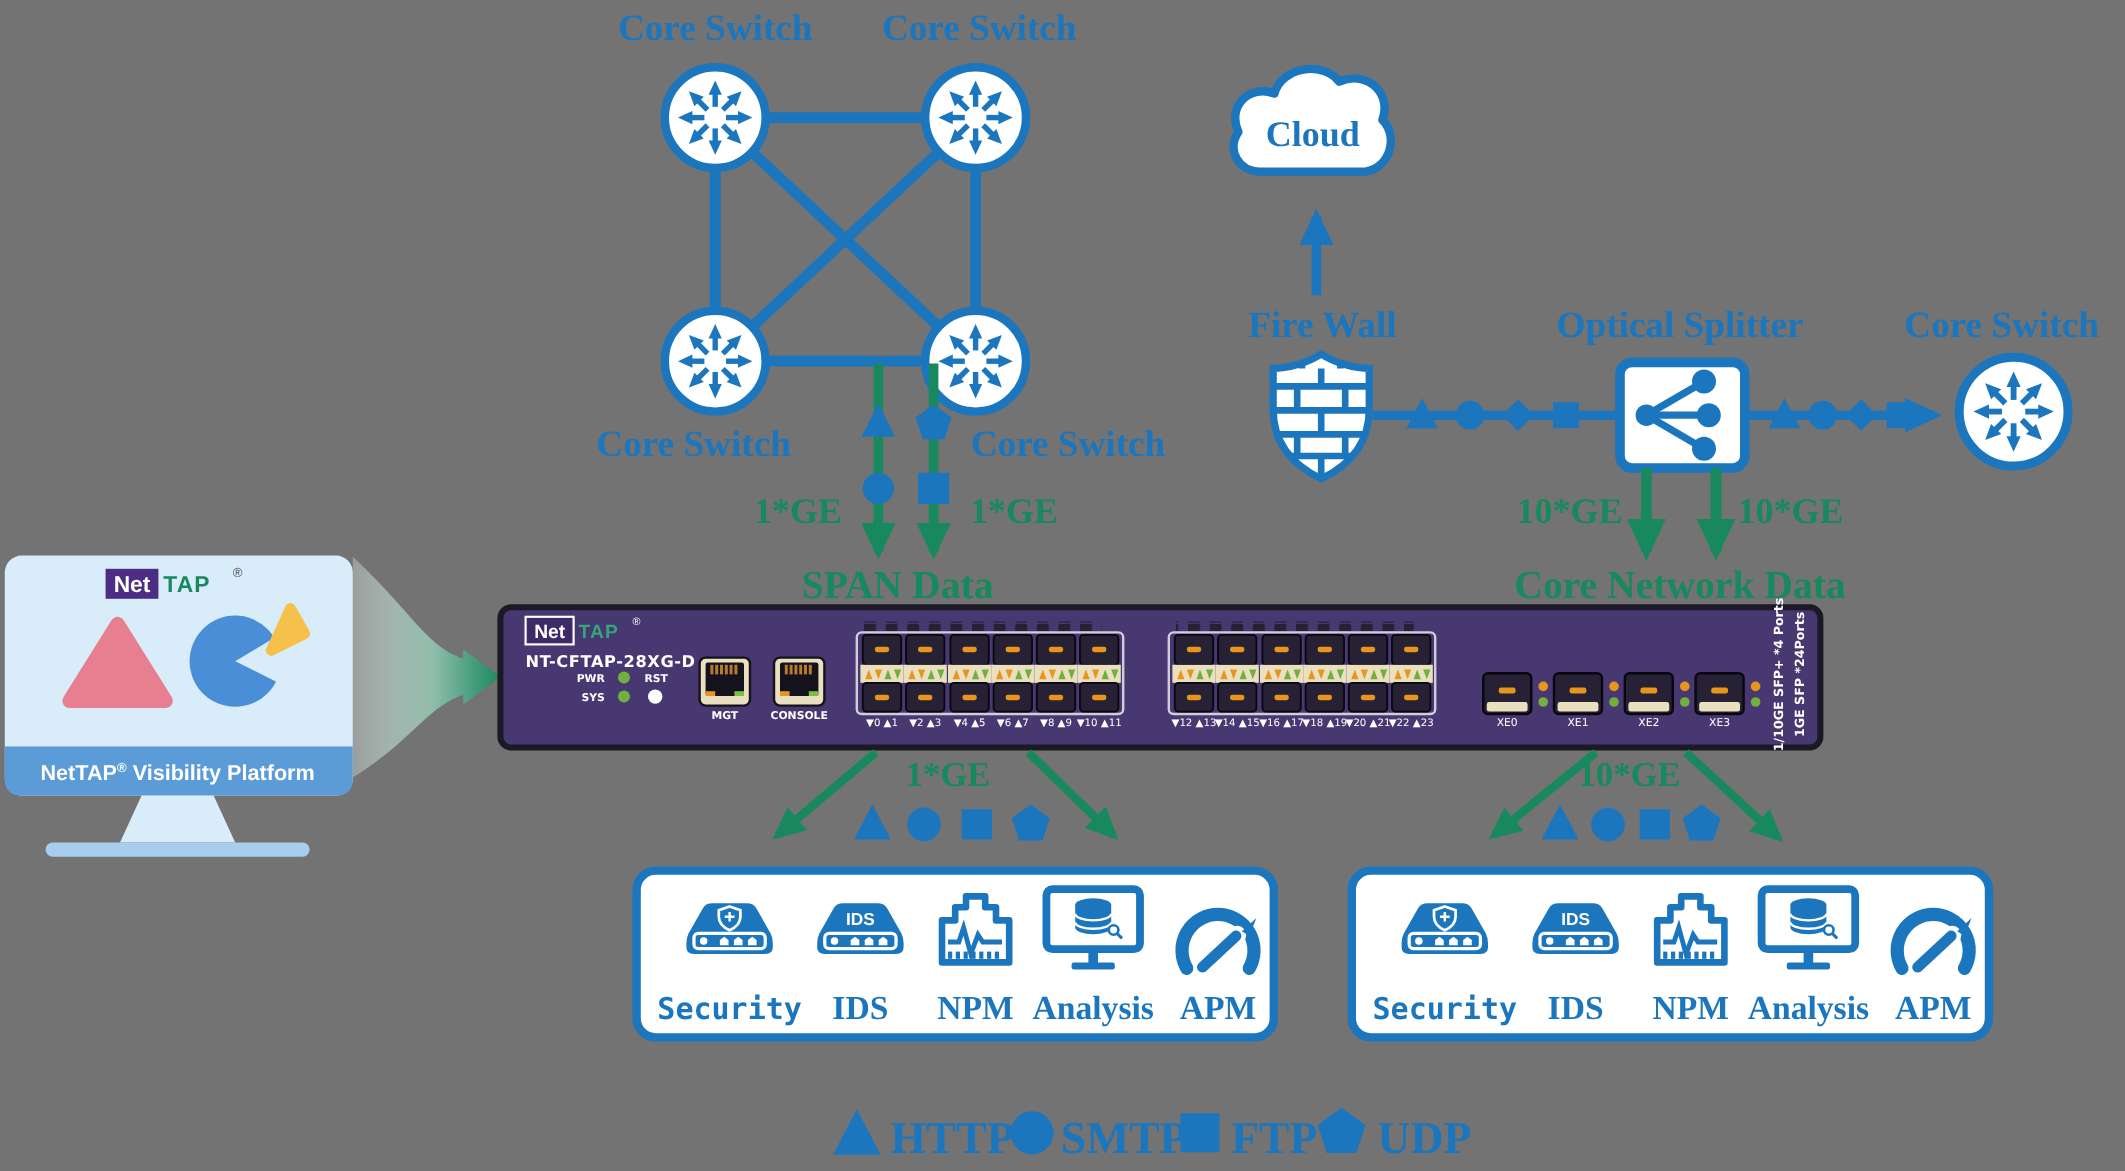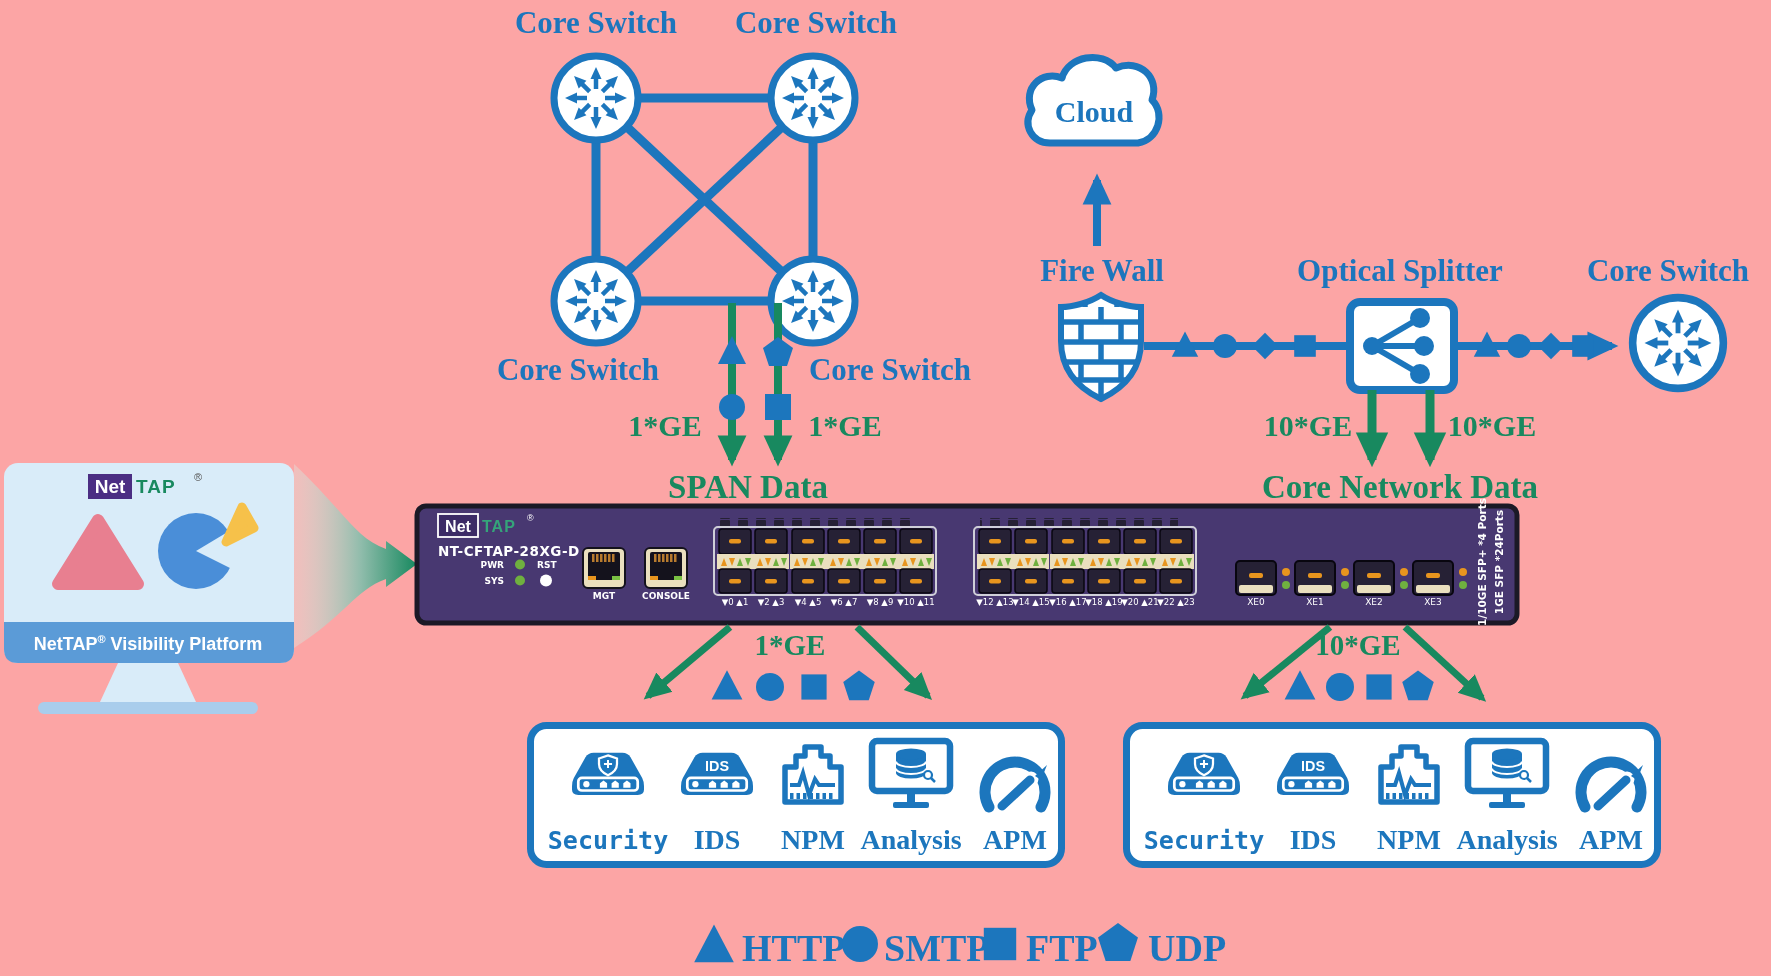--- a/index.html
+++ b/index.html
@@ -1,16 +1,16 @@
 <!DOCTYPE html>
 <html><head>
 <meta charset="utf-8">
 <style>
   html,body{margin:0;padding:0;background:#ffffff;}
-  #stage{position:relative;width:1771px;height:976px;background:#fca5a5;overflow:hidden;}
+  #stage{position:relative;width:1771px;height:976px;background:#737373;overflow:hidden;}
   svg{display:block;}
   text{user-select:none;}
   .serifB{font-family:"Liberation Serif",serif;font-weight:600;}
   .serifG{font-family:"Liberation Serif",serif;font-weight:600;fill:#18895f;}
   .serifBlue{font-family:"Liberation Serif",serif;font-weight:600;fill:#1c76bd;}
   .devtxt{font-family:"DejaVu Sans",sans-serif;fill:#ffffff;}
   .sans{font-family:"Liberation Sans",sans-serif;}
   .mono{font-family:"DejaVu Sans Mono",monospace;}
 </style>
 </head>

